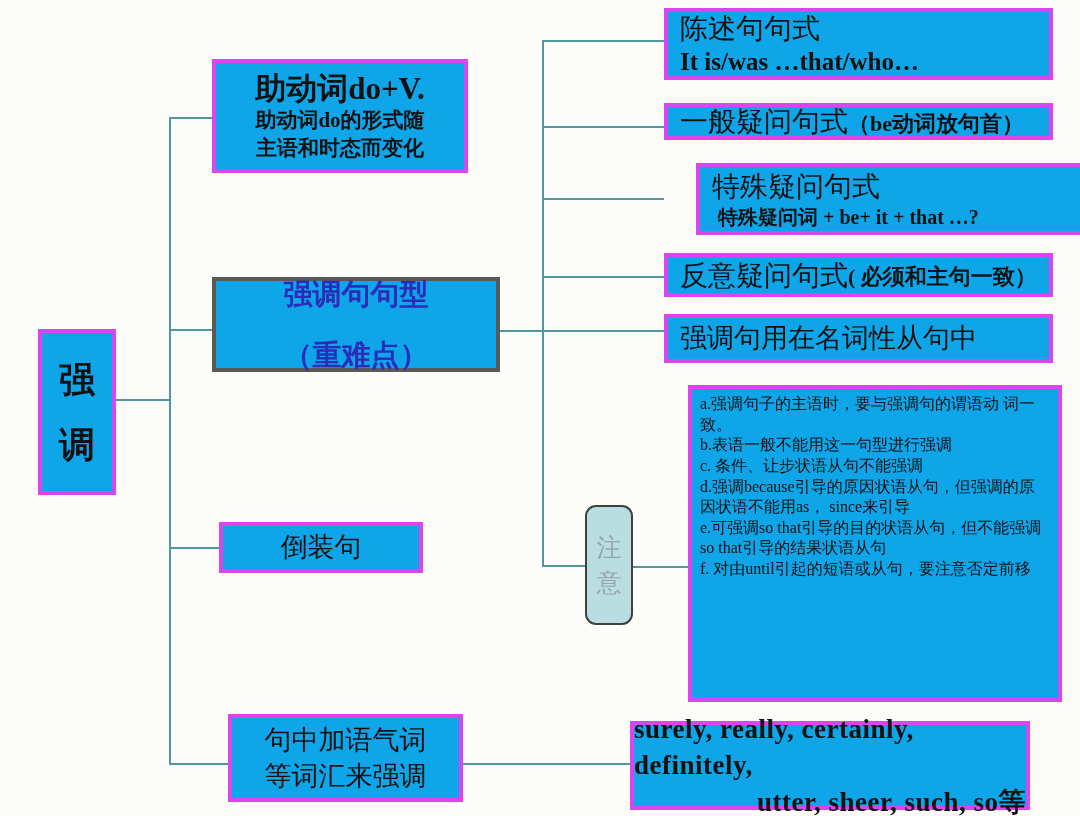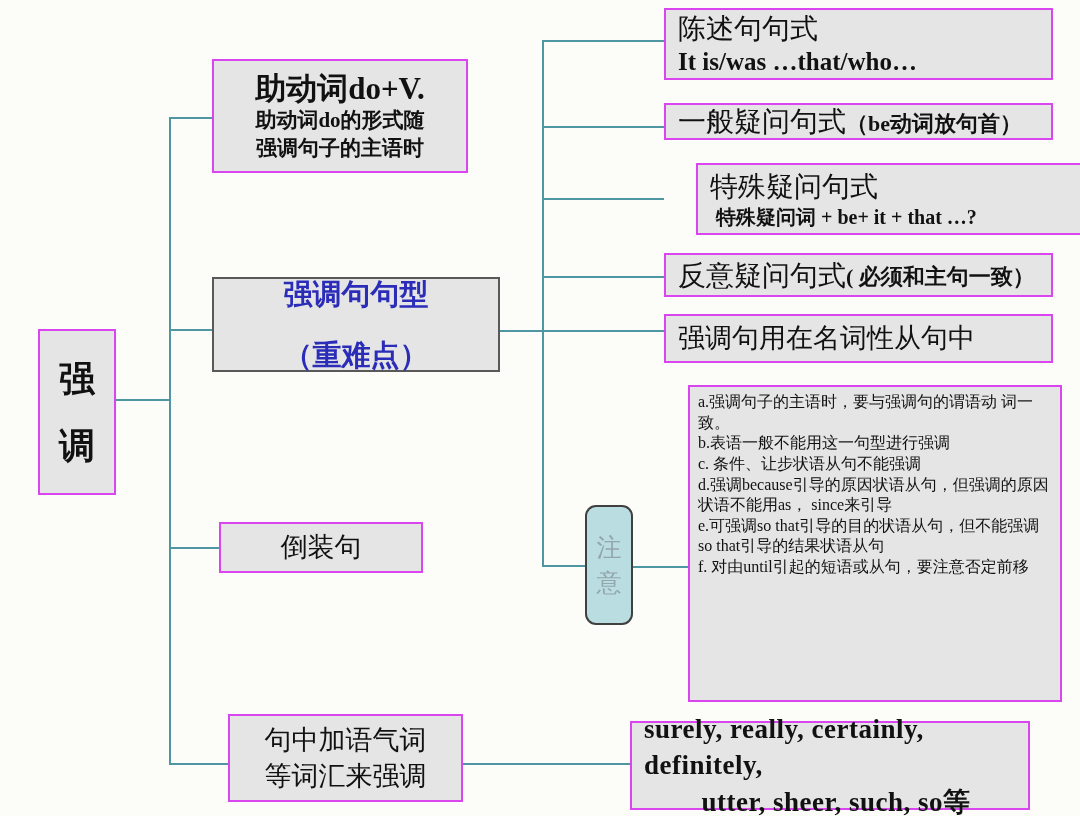--- a/index.html
+++ b/index.html
@@ -4,22 +4,22 @@
 <style>
   html,body{margin:0;padding:0;}
   body{
     width:1080px;height:816px;position:relative;overflow:hidden;
     background:#fcfcf8;
     font-family:"Liberation Serif","DejaVu Serif",serif;
     color:#111;
   }
   .stage{position:absolute;inset:0;width:1080px;height:816px;}
   .node{
-    position:absolute;box-sizing:border-box;background:#e5e5e5;
-    border:2px solid #d946ef;
+    position:absolute;box-sizing:border-box;background:#0ea5e9;
+    border:4px solid #d946ef;
     display:flex;flex-direction:column;align-items:center;justify-content:center;
     text-align:center;
   }
   .line{position:absolute;background:#4e96a1;}
   .h{height:2px;} .v{width:2px;}
 
   
   .root{flex-direction:column;justify-content:space-around;padding:14px 0;}
   .root .ch{font-size:36px;font-weight:bold;line-height:1;}
 
@@ -49,21 +49,21 @@
   .attention .ch{font-size:25px;line-height:1;}
 
   
   .notes{
     align-items:flex-start;justify-content:flex-start;text-align:left;
     padding:5px 8px;font-size:16px;line-height:1.29;font-weight:500;
   }
   .notes div{width:100%;}
 
   
-  .adverb{align-items:center;text-align:left;padding-left:12px;}
+  .adverb{align-items:flex-end;text-align:left;padding-left:0;}
   .adverb .en{font-size:27px;font-weight:bold;line-height:1.35;letter-spacing:0.5px;}
 </style>
 </head>
 <body>
 
 <div class="stage">
 
   <div class="line h" style="left:116px;top:399px;width:54px;"></div>
   <div class="line v" style="left:169px;top:117px;height:648px;"></div>
   <div class="line h" style="left:169px;top:117px;width:44px;"></div>
@@ -83,21 +83,21 @@
   <div class="line h" style="left:463px;top:763px;width:167px;"></div>
 
   <div class="node root" style="left:38px;top:329px;width:78px;height:166px;">
     <span class="ch">强</span>
     <span class="ch">调</span>
   </div>
 
   <div class="node aux" style="left:212px;top:59px;width:256px;height:114px;">
     <div class="t">助动词do+V.</div>
     <div class="s">助动词do的形式随</div>
-    <div class="s">强调句子的主语时</div>
+    <div class="s">主语和时态而变化</div>
   </div>
 
   <div class="node center-box" style="left:212px;top:277px;width:288px;height:95px;gap:18px;">
     <div class="t">强调句句型</div>
     <div class="t">（重难点）</div>
   </div>
 
   <div class="node" style="left:219px;top:522px;width:204px;height:51px;">
     <div class="plain-26">倒装句</div>
   </div>

